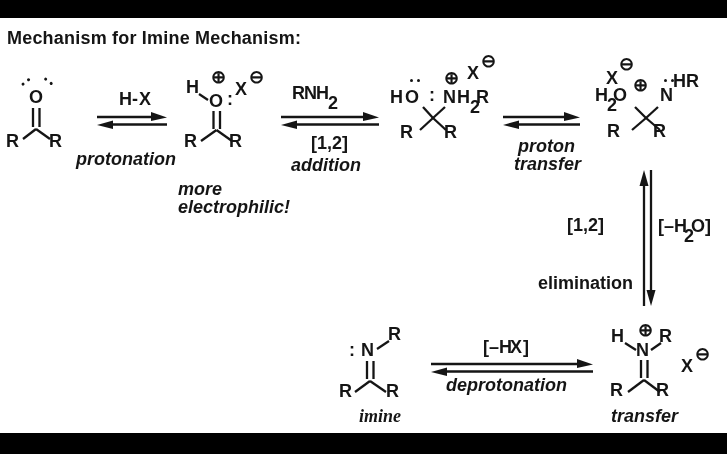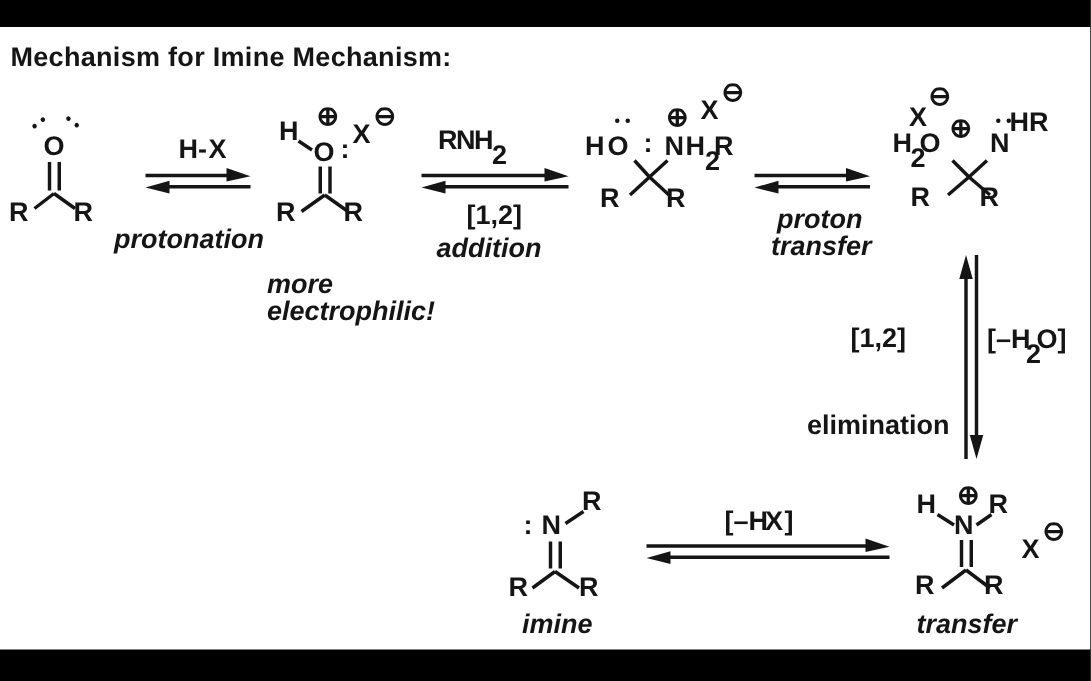--- a/index.html
+++ b/index.html
@@ -179,25 +179,26 @@
   <span class="t" style="left:658px; top:217px;">[–H</span>
   <span class="t sub" style="left:684px; top:227px;">2</span>
   <span class="t red" style="left:691px; top:217px;">O</span>
   <span class="t" style="left:705px; top:217px;">]</span>
 
   <span class="t" style="left:349px; top:341px;">:</span>
   <span class="t blue" style="left:361px; top:341px;">N</span>
   <span class="t" style="left:388px; top:325px;">R</span>
   <span class="t" style="left:339px; top:382px;">R</span>
   <span class="t" style="left:386px; top:382px;">R</span>
-  <span class="t cap" style="left:348px; top:407px;">imine</span>
+  <span class="t cap" style="left:359px; top:407px;font-family:Liberation Serif, serif;">imine</span>
 
   <span class="t" style="left:483px; top:338px;">[–H</span>
   <span class="t gray" style="left:510px; top:338px;">X</span>
   <span class="t" style="left:523px; top:338px;">]</span>
+  <span class="t ital" style="left:446px; top:376px;">deprotonation</span>
 
   <span class="t" style="left:611px; top:327px;">H</span>
   <span class="t chg" style="left:638px; top:321px;">⊕</span>
   <span class="t" style="left:659px; top:327px;">R</span>
   <span class="t blue" style="left:636px; top:341px;">N</span>
   <span class="t" style="left:610px; top:381px;">R</span>
   <span class="t" style="left:656px; top:381px;">R</span>
   <span class="t gray" style="left:681px; top:357px;">X</span>
   <span class="t chg" style="left:695px; top:345px;">⊖</span>
   <span class="t cap" style="left:611px; top:407px;">transfer</span>

